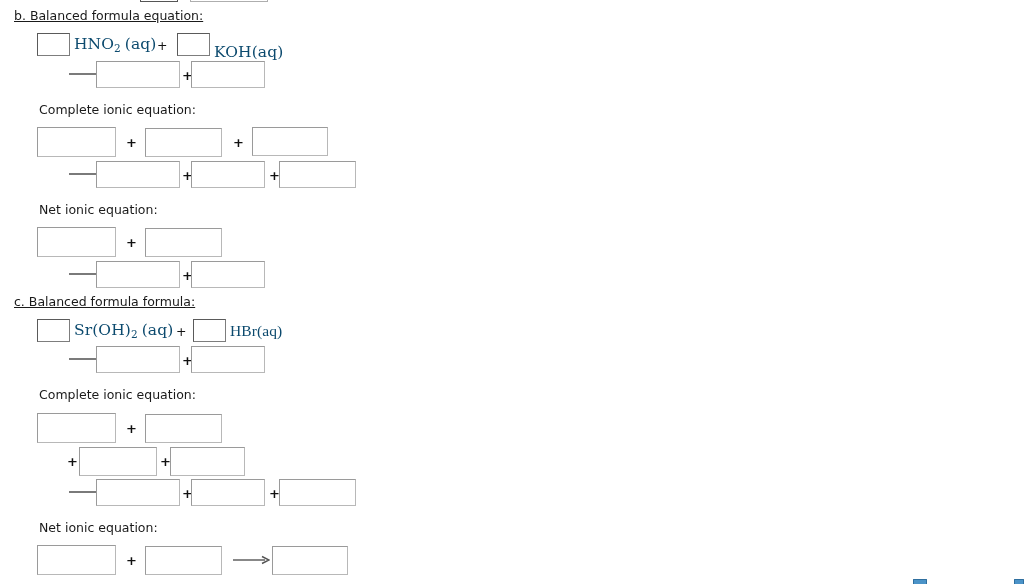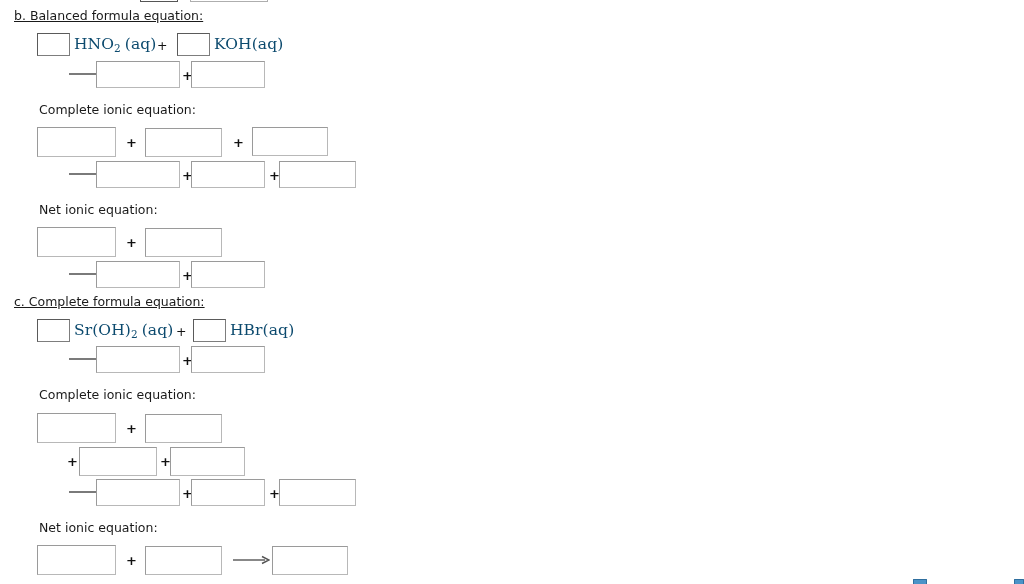--- a/index.html
+++ b/index.html
@@ -106,21 +106,21 @@
 
 <div class="topcut a" style="left:140px; width:38px;"></div>
 <div class="topcut b" style="left:190px; width:78px;"></div>
 
 <div class="label lettered" style="top:9px;">b. Balanced formula equation:</div>
 
 <div class="box coef" style="left:37px; top:33px; width:33px; height:23px;"></div>
 <div class="formula" style="left:74px; top:36px;">HNO<sub>2</sub><span class="sp"></span>(aq)</div>
 <div class="plus light" style="left:157px; top:39px;">+</div>
 <div class="box coef" style="left:177px; top:33px; width:33px; height:23px;"></div>
-<div class="formula" style="left:214px; top:36px;">KOH(aq)</div>
+<div class="formula" style="left:214px; top:44px;">KOH(aq)</div>
 
 <div class="arrow" style="left:68px; top:68px; width:38px;">
   <svg width="38" height="12" viewBox="0 0 38 12">
     <line x1="1" y1="6" x2="33" y2="6" stroke="#222" stroke-width="1.2"></line>
     <path d="M30 2.5 L37 6 L30 9.5" fill="none" stroke="#222" stroke-width="1.2"></path>
   </svg>
 </div>
 <div class="box" style="left:96px; top:61px; width:84px; height:27px;"></div>
 <div class="plus" style="left:182px; top:69px;">+</div>
 <div class="box" style="left:191px; top:61px; width:74px; height:27px;"></div>
@@ -154,27 +154,27 @@
 <div class="arrow" style="left:68px; top:268px; width:38px;">
   <svg width="38" height="12" viewBox="0 0 38 12">
     <line x1="1" y1="6" x2="33" y2="6" stroke="#222" stroke-width="1.2"></line>
     <path d="M30 2.5 L37 6 L30 9.5" fill="none" stroke="#222" stroke-width="1.2"></path>
   </svg>
 </div>
 <div class="box" style="left:96px; top:261px; width:84px; height:27px;"></div>
 <div class="plus" style="left:182px; top:269px;">+</div>
 <div class="box" style="left:191px; top:261px; width:74px; height:27px;"></div>
 
-<div class="label lettered" style="top:295px;">c. Complete formula equation:</div>
+<div class="label lettered" style="top:295px;">c. Balanced formula formula:</div>
 
 <div class="box coef" style="left:37px; top:319px; width:33px; height:23px;"></div>
 <div class="formula" style="left:74px; top:322px;text-align:center;">Sr(OH)<sub>2</sub><span class="sp"></span>(aq)</div>
 <div class="plus light" style="left:176px; top:325px;">+</div>
 <div class="box coef" style="left:193px; top:319px; width:33px; height:23px;"></div>
-<div class="formula" style="left:230px; top:322px;">HBr(aq)</div>
+<div class="formula" style="left:230px; top:322px;font-family:Liberation Serif, serif;">HBr(aq)</div>
 
 <div class="arrow" style="left:68px; top:353px; width:38px;">
   <svg width="38" height="12" viewBox="0 0 38 12">
     <line x1="1" y1="6" x2="33" y2="6" stroke="#222" stroke-width="1.2"></line>
     <path d="M30 2.5 L37 6 L30 9.5" fill="none" stroke="#222" stroke-width="1.2"></path>
   </svg>
 </div>
 <div class="box" style="left:96px; top:346px; width:84px; height:27px;"></div>
 <div class="plus" style="left:182px; top:354px;">+</div>
 <div class="box" style="left:191px; top:346px; width:74px; height:27px;"></div>

